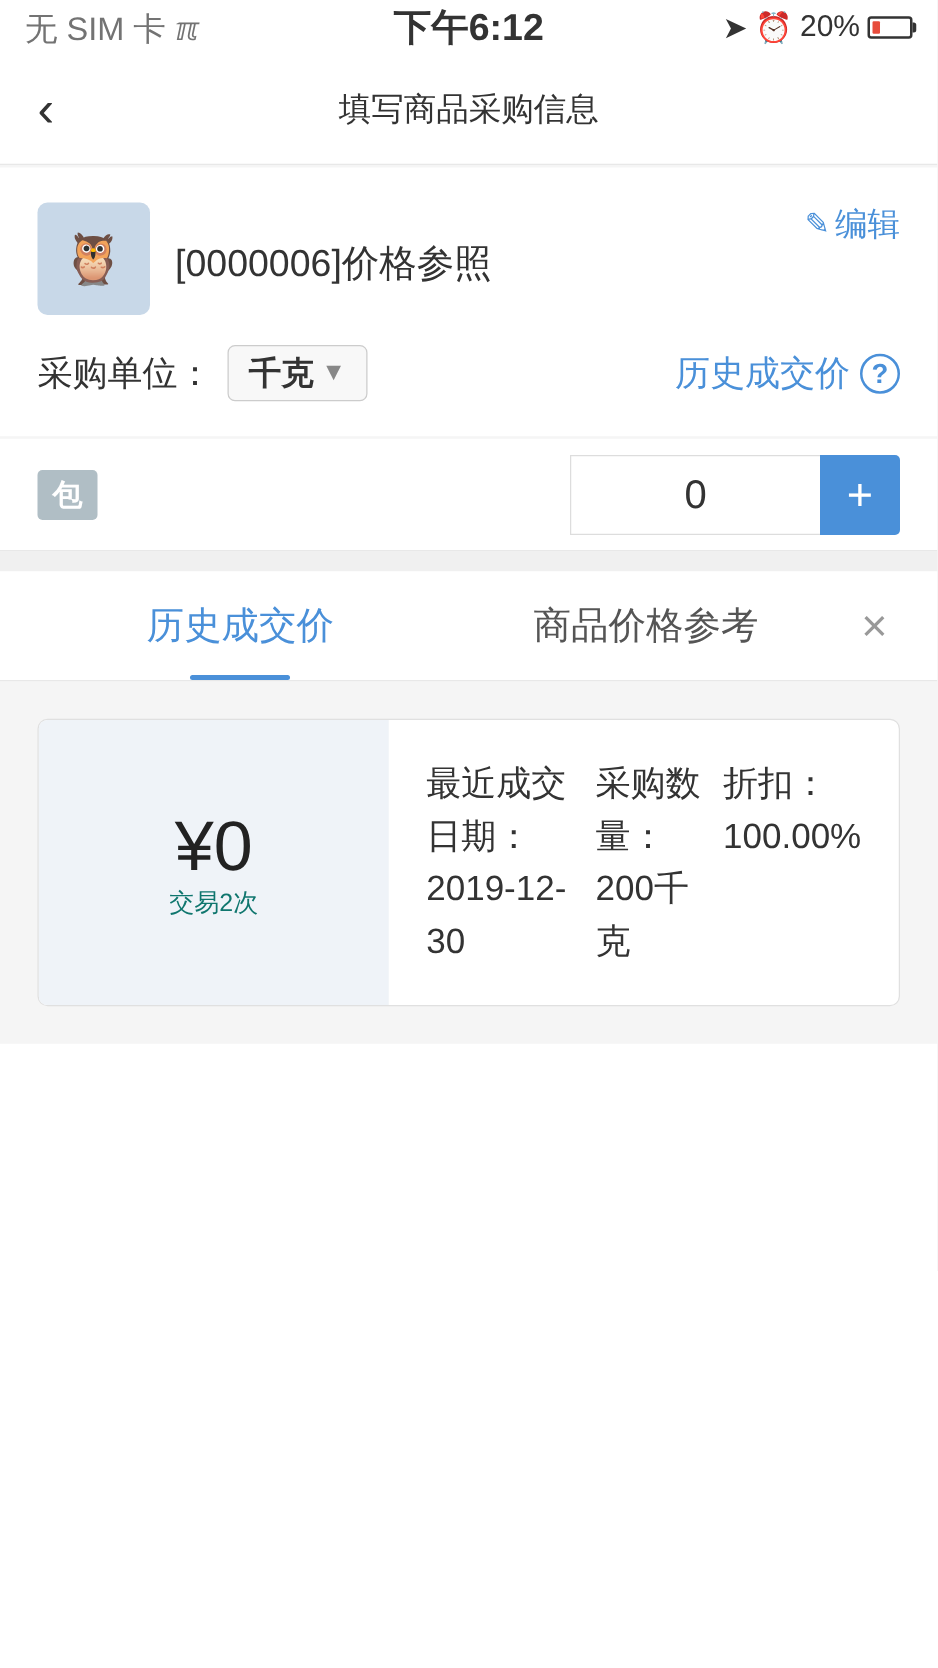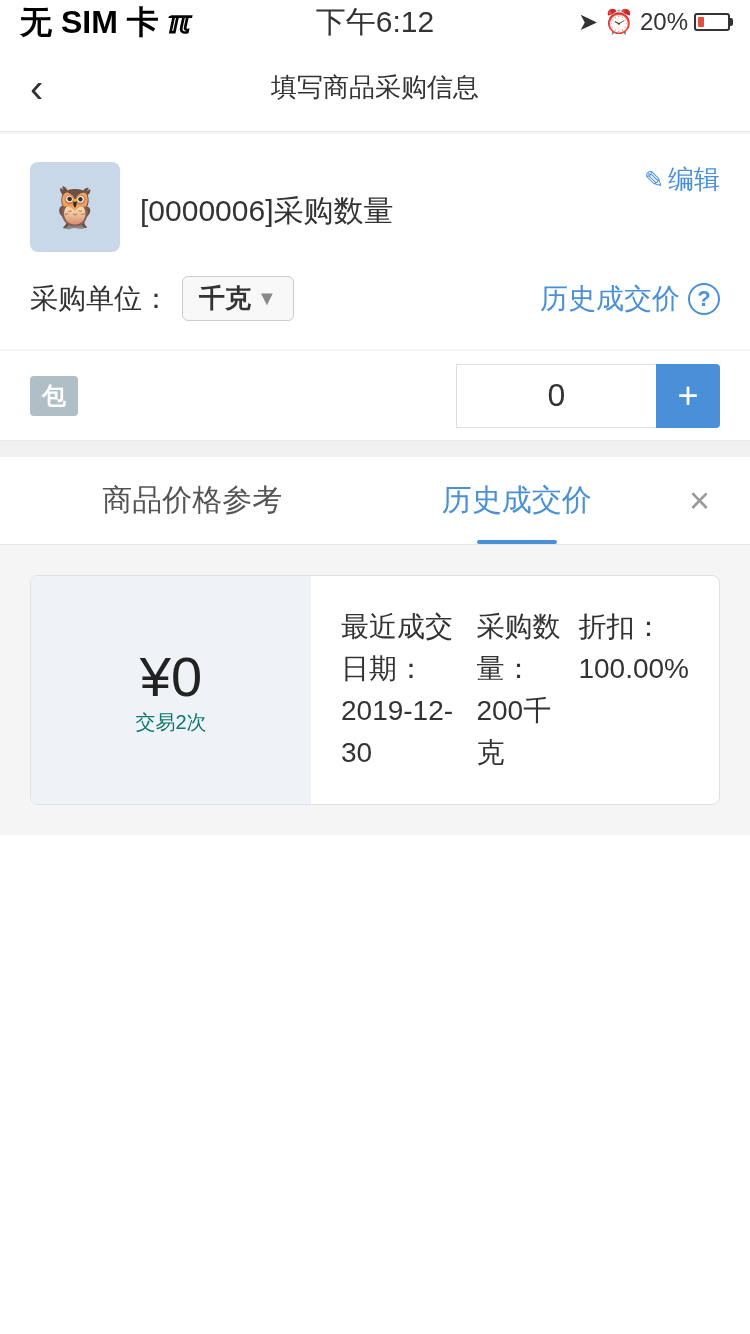--- a/index.html
+++ b/index.html
@@ -16,28 +16,28 @@
     .status-bar {
       height: 44px;
       background: #fff;
       display: flex;
       align-items: center;
       justify-content: space-between;
       padding: 0 20px;
       font-size: 28px;
     }
     .status-left {
-      font-size: 32px;
-      color: #000000;
-      font-weight: 700;
+      font-size: 26px;
+      color: #737373;
+      font-weight: 400;
     }
     .status-center {
       font-size: 30px;
       color: #333;
-      font-weight: 400;
+      font-weight: 700;
       position: absolute;
       left: 50%;
       transform: translateX(-50%);
     }
     .status-right {
       display: flex;
       align-items: center;
       gap: 6px;
       font-size: 24px;
       color: #333;
@@ -376,21 +376,21 @@
   <div class="nav-title">填写商品采购信息</div>
 </div>
 
 <div class="product-card">
   <div class="product-header">
     <div class="product-left">
       <div class="product-thumbnail">
         <span class="owl-icon">🦉</span>
       </div>
       <div class="product-name">
-        <span>[0000006]</span><span>采购数量</span>
+        <span>[0000006]</span><span>价格参照</span>
       </div>
     </div>
     <div class="edit-btn">
       <span class="edit-icon-small">✎</span>
       <span>编辑</span>
     </div>
   </div>
   <div class="product-footer">
     <div class="unit-row">
       <span>采购单位：</span>
@@ -412,26 +412,26 @@
   </div>
   <div class="quantity-controls">
     <input class="quantity-input" type="text" value="0" style="">
     <button class="quantity-plus">+</button>
   </div>
 </div>
 
 <div class="section-divider"></div>
 
 <div class="tabs-container">
-  <div class="tab-item inactive">
-    <span>商品价格参考</span>
-  </div>
   <div class="tab-item active">
     <span>历史成交价</span>
     <div class="tab-underline"></div>
+  </div>
+  <div class="tab-item inactive">
+    <span>商品价格参考</span>
   </div>
   <div class="tabs-close">×</div>
 </div>
 
 <div class="history-section">
   <div class="history-card">
     <div class="history-left">
       <div class="history-price">¥0</div>
       <div class="history-trade-count">交易2次</div>
     </div>

